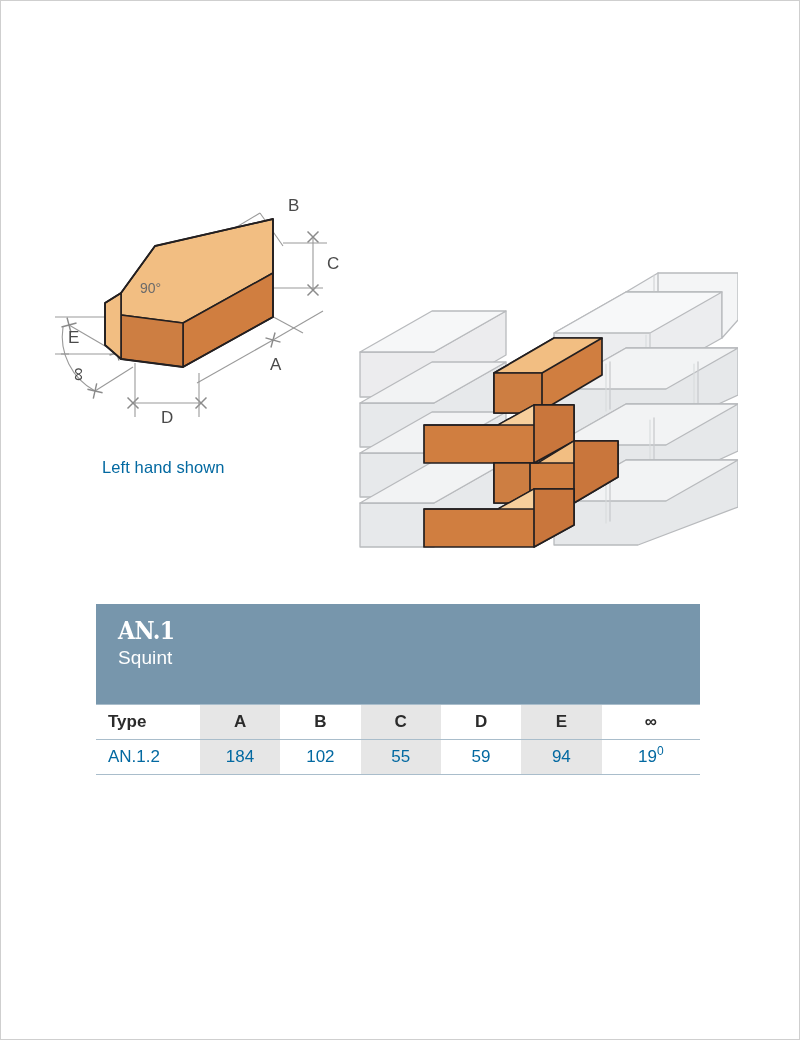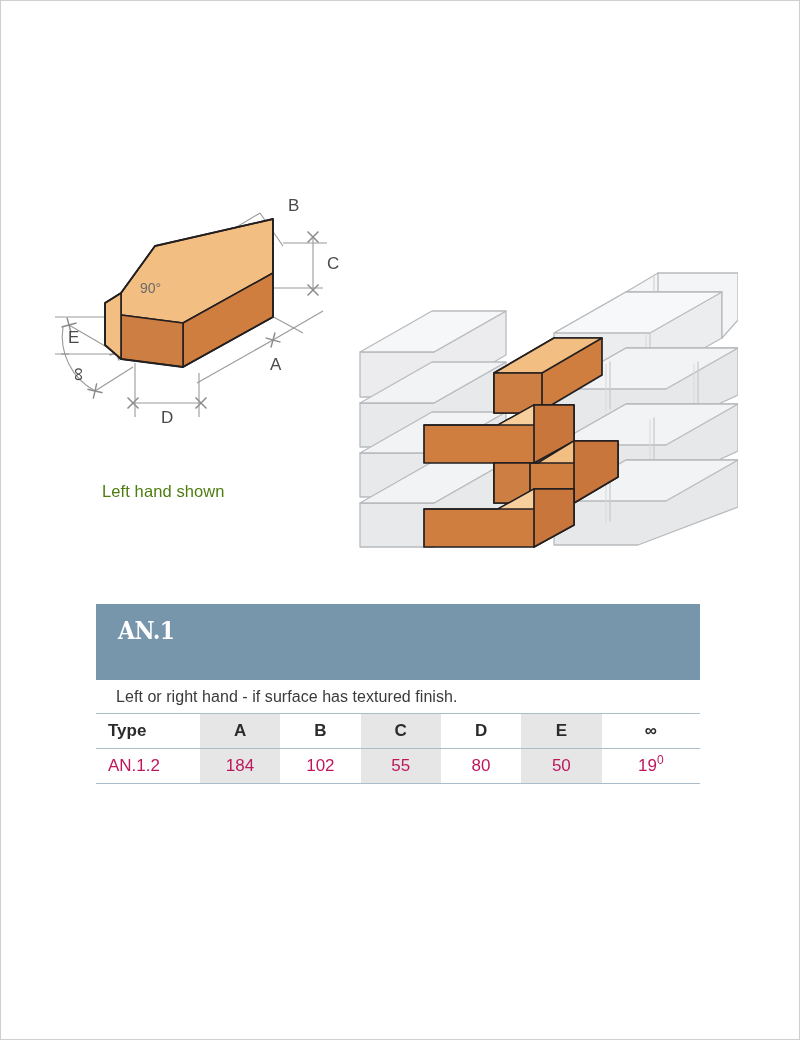--- a/index.html
+++ b/index.html
@@ -18,32 +18,31 @@
     pointer-events:none;
   }
 
   
   #figures {
     position:absolute; left:0; top:0; width:800px; height:580px;
   }
   #iso-brick-fig { position:absolute; left:55px; top:195px; width:310px; height:300px; }
   #caption-left-hand {
     position:absolute; left:102px; top:458px;
-    font-size:16.5px; color:#4d7c0f; letter-spacing:.1px;
+    font-size:16.5px; color:#0369a1; letter-spacing:.1px;
     white-space:nowrap;
-    margin-top:24px;
   }
   #wall-fig { position:absolute; left:358px; top:245px; width:380px; height:320px; }
 
   
   #spec-card { position:absolute; left:96px; top:604px; width:604px; }
 
   .card-header {
     background:#7796ac;
-    height:76px;
+    height:100px;
     padding:14px 0 0 22px;
     color:#ffffff;
   }
   .card-code {
     font-family:"DejaVu Serif", serif;
     font-weight:bold;
     font-size:25px;
     line-height:26px;
     letter-spacing:-0.6px;
     transform:scaleX(.88);
@@ -69,21 +68,21 @@
     width:100%;
     border-collapse:collapse;
     table-layout:fixed;
   }
   table.spec th, table.spec td {
     font-size:17px;
     padding:0;
     height:35px;
     vertical-align:middle;
     text-align:center;
-    color:#be185d;
+    color:#0369a1;
     font-weight:normal;
   }
   table.spec thead th { font-weight:bold; color:#2b2b2b; }
   table.spec th.col-type, table.spec td.col-type {
     text-align:left; padding-left:12px;
   }
   table.spec tr { border-top:1.6px solid #a9bdcb; }
   table.spec tbody tr.data-row { border-bottom:1.6px solid #a9bdcb; }
   .shaded { background:#e6e6e6; }
   .sup { font-size:12px; vertical-align:super; line-height:0; }
@@ -230,23 +229,23 @@
         <polygon points="176,244 216,244 216,280 176,302" fill="#c9763c" stroke="#231f20" stroke-width="1.7"></polygon>
       </g>
     </g>
   </svg>
 </div>
 
 <div id="spec-card">
 
   <div class="card-header">
     <div class="card-code">AN.1</div>
+    <div class="card-name">Squint</div>
   </div>
 
-  <div class="card-note">Left or right hand - if surface has textured finish.</div>
 
   <table class="spec">
     <colgroup>
       <col style="width:17.2%">
         <col style="width:13.3%">
         <col style="width:13.3%">
       <col style="width:13.3%">
         <col style="width:13.3%">
         <col style="width:13.3%">
       <col style="width:16.3%">
@@ -261,19 +260,19 @@
         <th class="shaded">E</th>
         <th class="inf">∞</th>
       </tr>
     </thead>
     <tbody>
       <tr class="data-row">
         <td class="col-type">AN.1.2</td>
         <td class="shaded">184</td>
         <td>102</td>
         <td class="shaded">55</td>
-        <td>80</td>
-        <td class="shaded">50</td>
+        <td>59</td>
+        <td class="shaded">94</td>
         <td><span>19</span><span class="sup">0</span></td>
       </tr>
     </tbody>
   </table>
 </div>
 
 </body></html>

